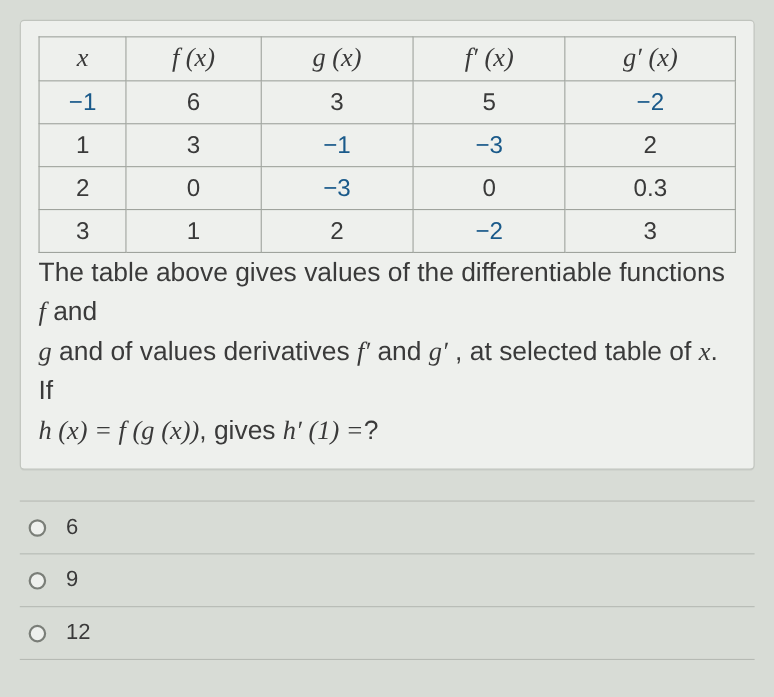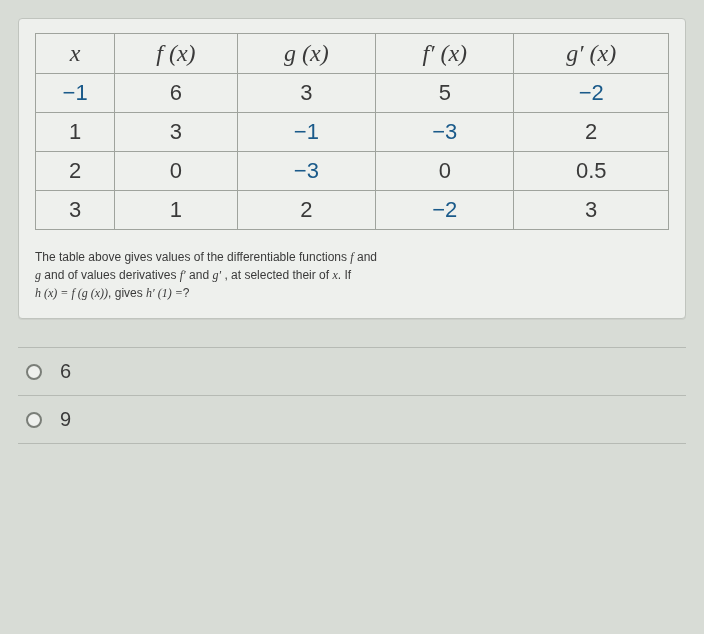--- a/index.html
+++ b/index.html
@@ -33,22 +33,21 @@
     font-weight: normal;
     background: #eef0ed;
   }
   table.func th {
     font-style: italic;
     font-family: "Times New Roman", serif;
     font-size: 24px;
   }
   .neg { color: #1a5a8a; }
   .prompt {
-    margin-top: 18px;
-    font-size: 12px;
+    font-size: 24px;
     line-height: 1.5;
     color: #3a3a3a;
   }
   .prompt .math {
     font-family: "Times New Roman", serif;
     font-style: italic;
   }
   .answers {
     margin: 28px 18px 0 18px;
   }
@@ -99,41 +98,45 @@
         <td>3</td>
         <td class="neg">−1</td>
         <td class="neg">−3</td>
         <td>2</td>
       </tr>
       <tr>
         <td>2</td>
         <td>0</td>
         <td class="neg">−3</td>
         <td>0</td>
-        <td>0.5</td>
+        <td>0.3</td>
       </tr>
       <tr>
         <td>3</td>
         <td>1</td>
         <td>2</td>
         <td class="neg">−2</td>
         <td>3</td>
       </tr>
     </tbody>
   </table>
 
   <div class="prompt">
     <span>The table above gives values of the differentiable functions </span><span class="math">f</span><span> and</span><br>
-    <span class="math">g</span><span> and of values derivatives </span><span class="math">f′</span><span> and </span><span class="math">g′</span><span> , at selected their of </span><span class="math">x</span><span>. If</span><br>
+    <span class="math">g</span><span> and of values derivatives </span><span class="math">f′</span><span> and </span><span class="math">g′</span><span> , at selected table of </span><span class="math">x</span><span>. If</span><br>
     <span class="math">h (x) = f (g (x))</span><span>, gives </span><span class="math">h′ (1) =</span><span>?</span>
   </div>
 </div>
 
 <div class="answers">
   <div class="answer-row">
     <span class="radio"></span>
     <span>6</span>
   </div>
   <div class="answer-row">
     <span class="radio"></span>
     <span>9</span>
   </div>
+  <div class="answer-row">
+    <span class="radio"></span>
+    <span>12</span>
+  </div>
 </div>
 
 </body></html>

